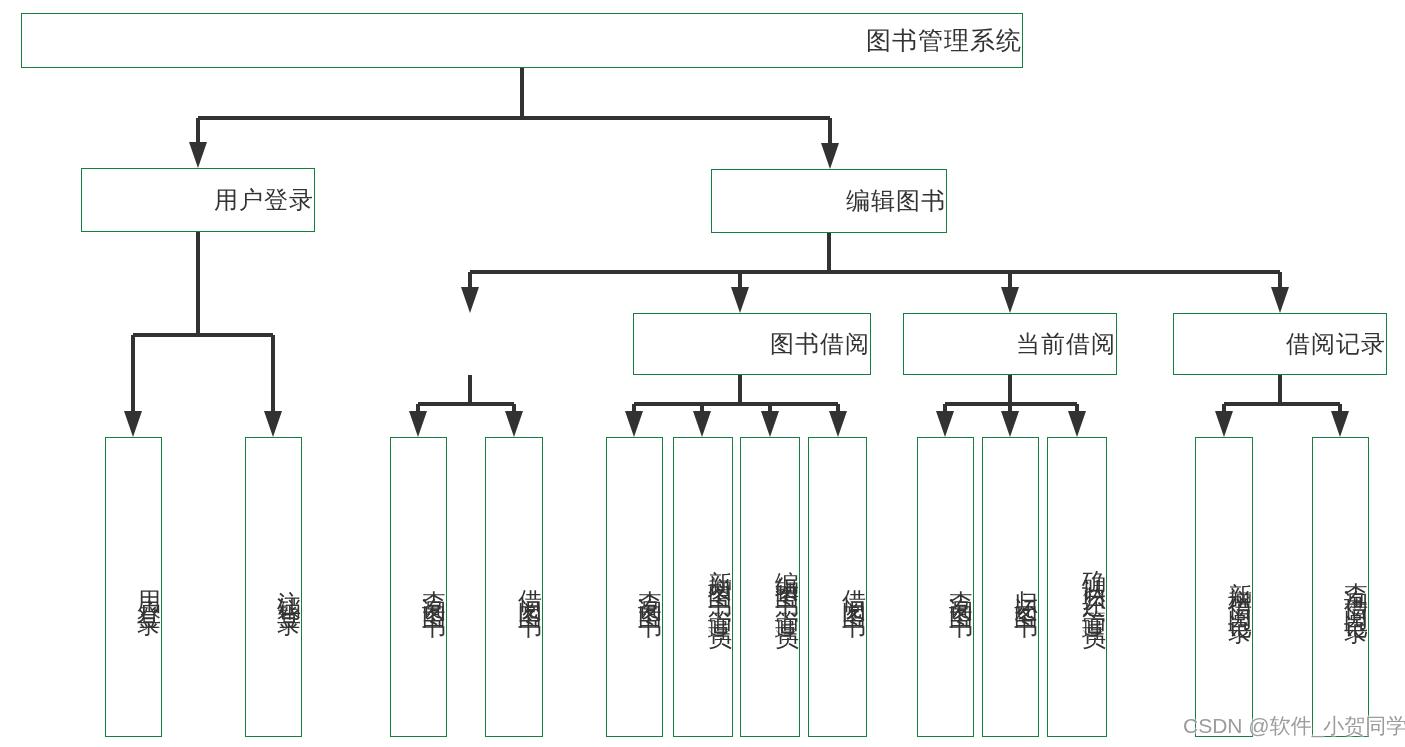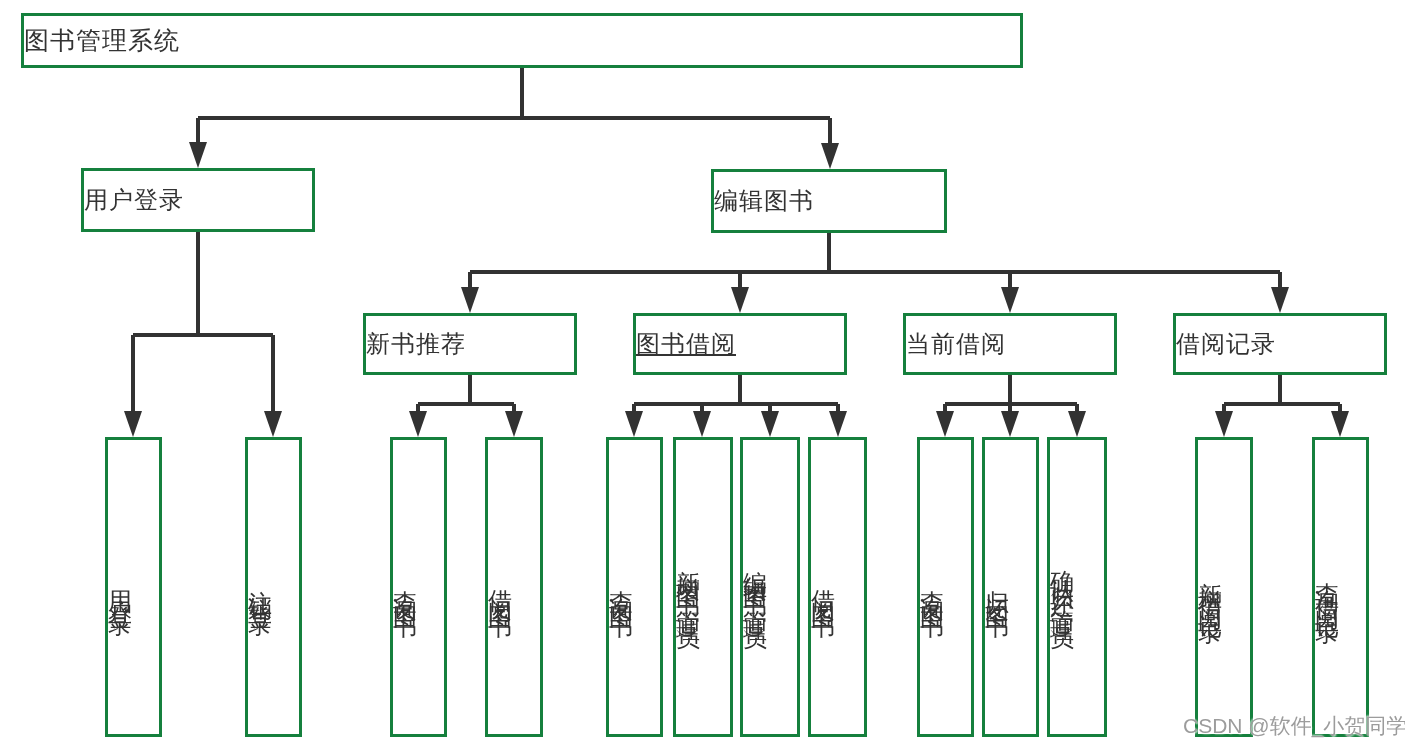--- a/index.html
+++ b/index.html
@@ -3,29 +3,29 @@
 <meta charset="utf-8">
 <title>图书管理系统</title>
 <style>
   html,body{margin:0;padding:0;background:#fff;}
   .canvas{
     position:relative;width:1405px;height:747px;background:#fff;overflow:hidden;
     font-family:"Liberation Sans","DejaVu Sans",sans-serif;color:#333;
   }
   .wires{position:absolute;left:0;top:0;width:1405px;height:747px;}
   .node{
-    position:absolute;box-sizing:border-box;border:3px solid #15803d;background:#fff;
-    display:flex;align-items:center;justify-content:flex-start;z-index:2;
+    position:absolute;box-sizing:border-box;border:1px solid #15803d;background:#fff;
+    display:flex;align-items:center;justify-content:flex-end;z-index:2;
   }
   .h-node{font-size:24px;letter-spacing:1px;white-space:nowrap;}
   #b-root{left:21px;top:13px;width:1002px;height:55px;font-size:25px;}
   #b-user-login{left:81px;top:168px;width:234px;height:64px;}
   #b-book-mgmt{left:711px;top:169px;width:236px;height:64px;}
   #b-new-rec{left:363px;top:313px;width:214px;height:62px;}
-  #b-borrow{left:633px;top:313px;width:214px;height:62px;text-decoration:underline;}
+  #b-borrow{left:633px;top:313px;width:238px;height:62px;}
   #b-current{left:903px;top:313px;width:214px;height:62px;}
   #b-records{left:1173px;top:313px;width:214px;height:62px;}
   .v-node{top:437px;height:300px;}
   .v-node .vtext{
     writing-mode:vertical-rl;text-orientation:mixed;
     font-size:24px;line-height:1;letter-spacing:8px;
   }
   #b-login{left:105px;width:57px;}
   #b-logout{left:245px;width:57px;}
   #b-rec-query{left:390px;width:57px;}
@@ -94,23 +94,20 @@
     <span>图书管理系统</span>
   </div>
 
   <div class="node h-node" id="b-user-login">
     <span>用户登录</span>
   </div>
   <div class="node h-node" id="b-book-mgmt">
     <span>编辑图书</span>
   </div>
 
-  <div class="node h-node" id="b-new-rec">
-    <span>新书推荐</span>
-  </div>
   <div class="node h-node" id="b-borrow">
     <span>图书借阅</span>
   </div>
   <div class="node h-node" id="b-current">
     <span>当前借阅</span>
   </div>
   <div class="node h-node" id="b-records">
     <span>借阅记录</span>
   </div>
 

